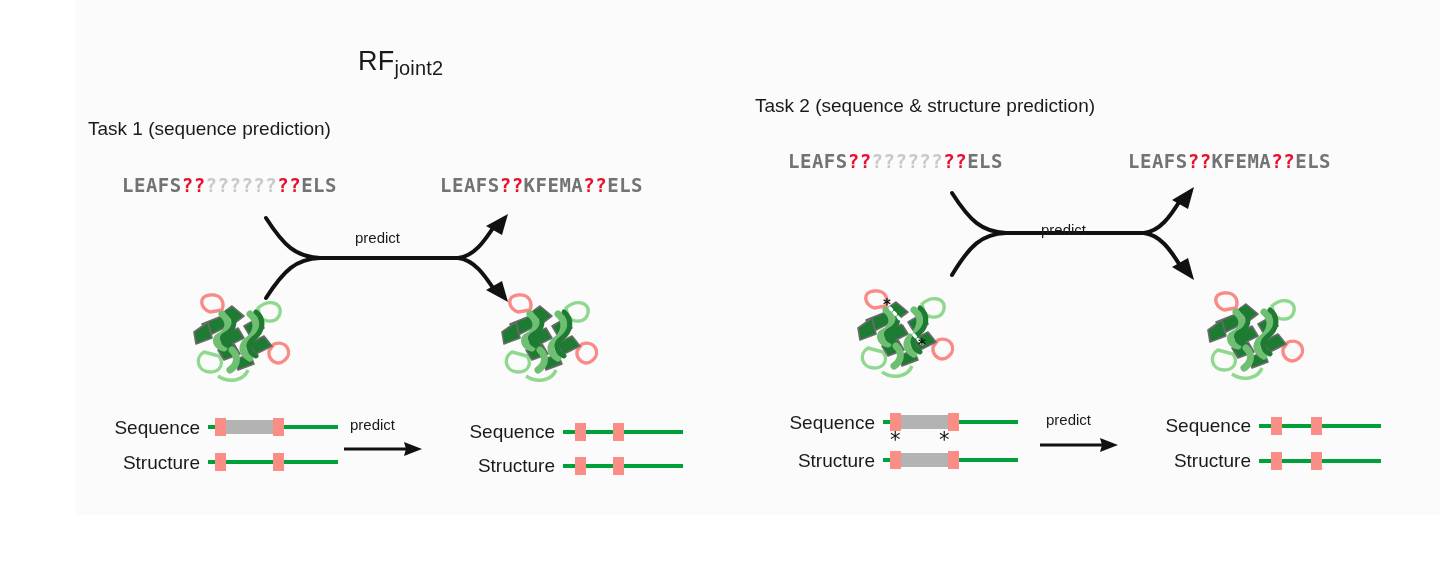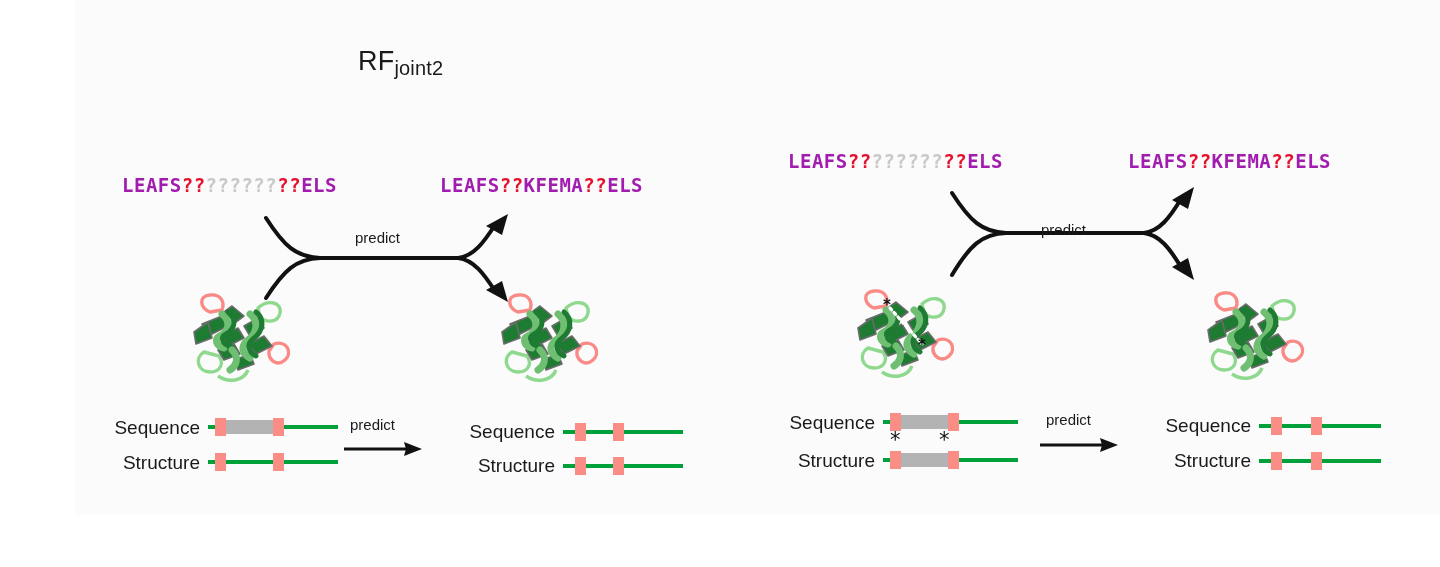--- a/index.html
+++ b/index.html
@@ -47,21 +47,21 @@
   }
 
   
   .seq {
     font-family: "DejaVu Sans Mono", "Liberation Mono", monospace;
     font-weight: bold;
     font-size: 19px;
     letter-spacing: .5px;
     white-space: nowrap;
   }
-  .seq .g { color: #a21caf; }
+  .seq .g { color: #737373; }
   .seq .r { color: #e8112d; }
   .seq .k { color: #c9c9c9; }
 
   
   .predict-label {
     font-size: 15px;
     color: #1a1a1a;
     white-space: nowrap;
   }
 
@@ -111,20 +111,21 @@
 
 <div id="figure">
 
   <div class="panel-bg" id="panel-left-bg"></div>
   <div class="panel-bg" id="panel-right-bg"></div>
 
   <div class="abs fig-title" style="left:358px; top:46px;">
     <span>RF</span><sub>joint2</sub>
   </div>
 
+  <div class="abs task-title" style="left:88px; top:118px;">Task 1 (sequence prediction)</div>
 
   <div class="abs seq" id="t1-seq-in" style="left:122px; top:174px;"><span class="g">LEAFS</span><span class="r">??</span><span class="k">??????</span><span class="r">??</span><span class="g">ELS</span></div>
 
   <div class="abs seq" id="t1-seq-out" style="left:440px; top:174px;"><span class="g">LEAFS</span><span class="r">??</span><span class="g">KFEMA</span><span class="r">??</span><span class="g">ELS</span></div>
 
   <div class="abs" style="left:262px; top:212px;">
     <svg width="250" height="90" viewBox="0 0 250 90">
       <g fill="none" stroke="#111111" stroke-width="4" stroke-linecap="round">
         <path d="M4 6 C 22 34, 34 45, 58 46"></path>
         <path d="M4 86 C 22 58, 34 47, 58 46"></path>
@@ -222,20 +223,21 @@
     <div class="blk" style="left:50px;"></div>
   </div>
 
   <div class="abs track-label" style="left:410px; top:455px; width:145px;">Structure</div>
   <div class="track" style="left:563px; top:457px; width:120px;">
     <div class="line"></div>
     <div class="blk" style="left:12px;"></div>
     <div class="blk" style="left:50px;"></div>
   </div>
 
+  <div class="abs task-title" style="left:755px; top:95px;">Task 2 (sequence &amp; structure prediction)</div>
 
   <div class="abs seq" id="t2-seq-in" style="left:788px; top:150px;"><span class="g">LEAFS</span><span class="r">??</span><span class="k">??????</span><span class="r">??</span><span class="g">ELS</span></div>
 
   <div class="abs seq" id="t2-seq-out" style="left:1128px; top:150px;"><span class="g">LEAFS</span><span class="r">??</span><span class="g">KFEMA</span><span class="r">??</span><span class="g">ELS</span></div>
 
   <div class="abs" style="left:948px; top:185px;">
     <svg width="250" height="95" viewBox="0 0 250 95">
       <g fill="none" stroke="#111111" stroke-width="4" stroke-linecap="round">
         <path d="M4 8 C 22 36, 34 47, 58 48"></path>
         <path d="M4 90 C 22 60, 34 49, 58 48"></path>

